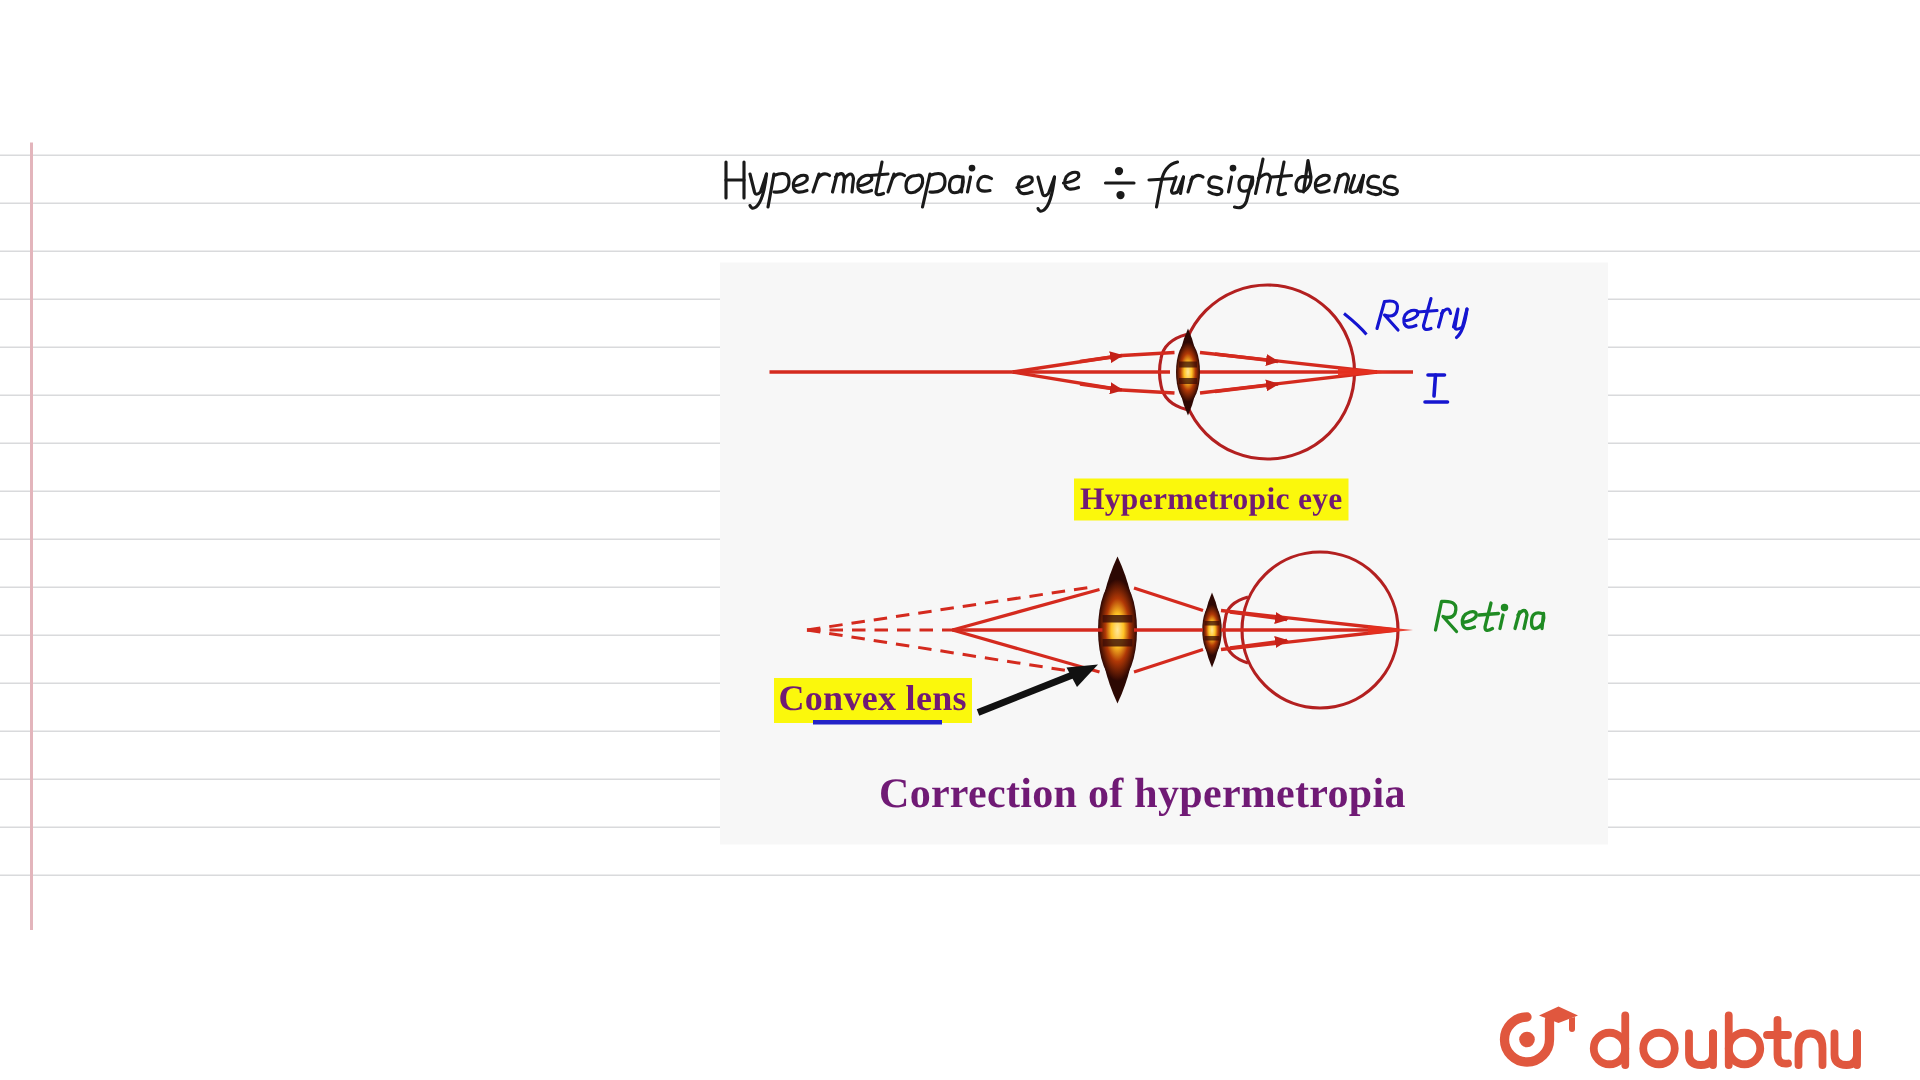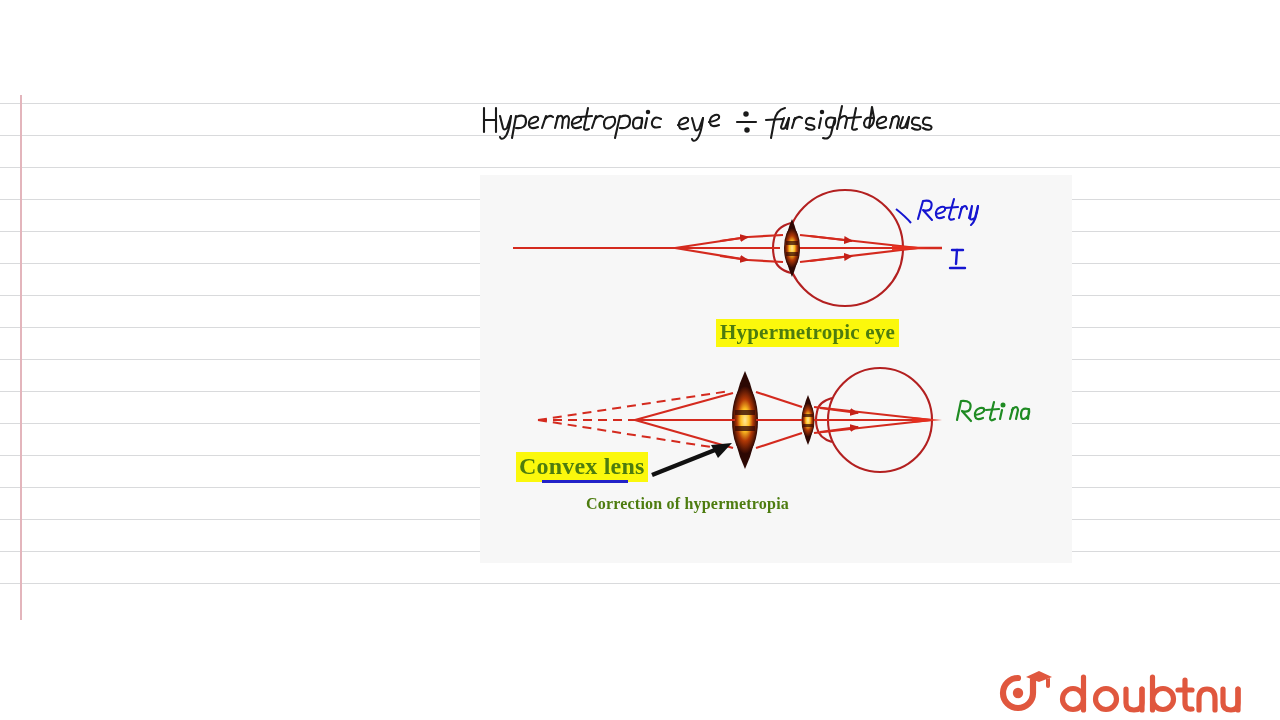--- a/index.html
+++ b/index.html
@@ -61,21 +61,21 @@
     position: absolute;
     left: 0;
     top: 0;
   }
 
   
   .caption {
     position: absolute;
     font-family: "Liberation Serif", serif;
     font-weight: bold;
-    color: #4d7c0f;
+    color: #701a75;
     white-space: nowrap;
     letter-spacing: 0.2px;
   }
   #caption-hyper {
     left: 236px;
     top: 144px;
     font-size: 21px;
     background: #fbf80c;
     padding: 1px 4px 2px 4px;
   }
@@ -89,22 +89,22 @@
   #convex-underline {
     position: absolute;
     left: 62px;
     top: 305px;
     width: 86px;
     height: 3px;
     background: #2323c8;
   }
   #caption-correction {
     left: 106px;
-    top: 320px;
-    font-size: 16px;
+    top: 339px;
+    font-size: 28px;
   }
 
   
   .hand-label {
     position: absolute;
     white-space: nowrap;
   }
   #label-retina-top {
     left: 432px;
     top: 22px;

